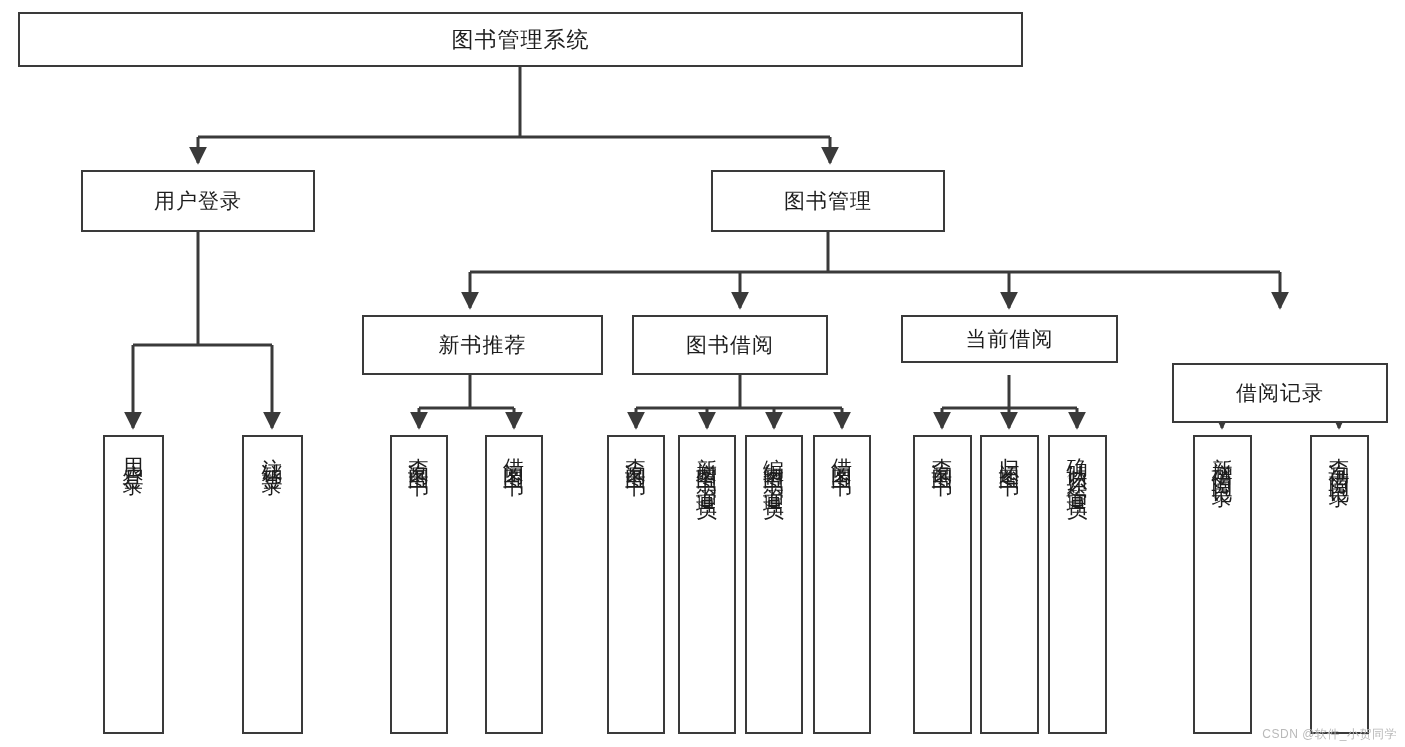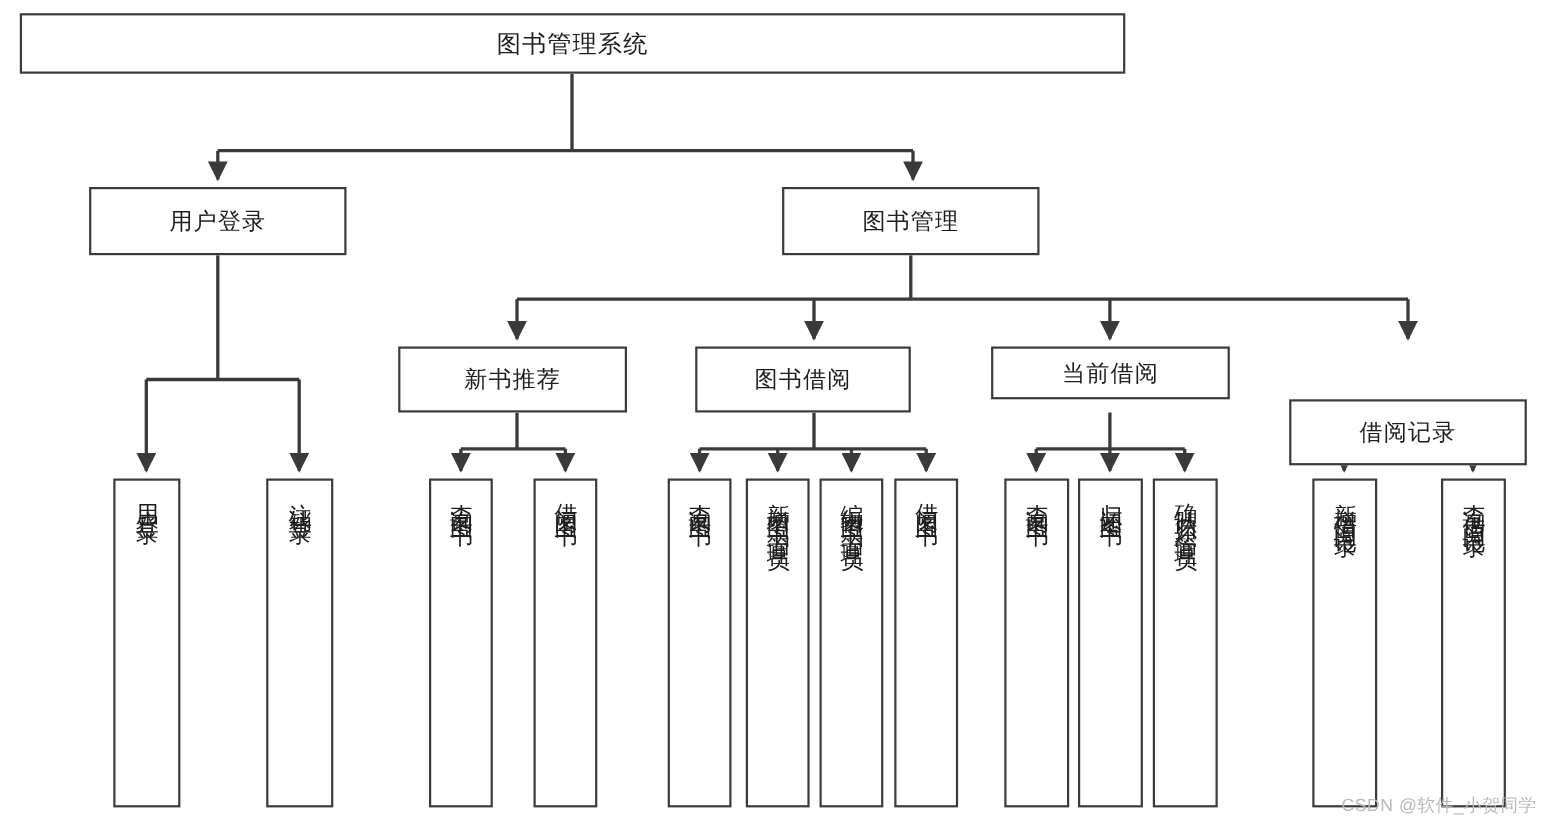--- a/index.html
+++ b/index.html
@@ -51,21 +51,21 @@
     line-height: 1;
     white-space: nowrap;
   }
   .node.root {
     font-size: 22px;
   }
   .watermark {
     position: absolute;
     right: 8px;
     bottom: 4px;
-    font-size: 16px;
+    font-size: 12px;
     color: #b9b9b9;
     white-space: nowrap;
     letter-spacing: 0.5px;
     margin-top: 42px;
   }
 </style>
 </head>
 <body>
 
 <div id="canvas">
@@ -124,21 +124,21 @@
     <span>图书管理系统</span>
   </div>
 
   <div class="node h" style="left: 81px; top: 170px; width: 234px; height: 62px;">
     <span>用户登录</span>
   </div>
   <div class="node h" style="left: 711px; top: 170px; width: 234px; height: 62px;">
     <span>图书管理</span>
   </div>
 
-  <div class="node h" style="left: 362px; top: 315px; width: 208px; height: 60px;">
+  <div class="node h" style="left: 362px; top: 315px; width: 241px; height: 60px;">
     <span>新书推荐</span>
   </div>
   <div class="node h" style="left: 632px; top: 315px; width: 196px; height: 60px;">
     <span>图书借阅</span>
   </div>
   <div class="node h" style="left: 901px; top: 315px; width: 217px; height: 48px;">
     <span>当前借阅</span>
   </div>
   <div class="node h" style="left: 1172px; top: 315px; width: 216px; height: 60px; margin-top: 48px;">
     <span>借阅记录</span>

